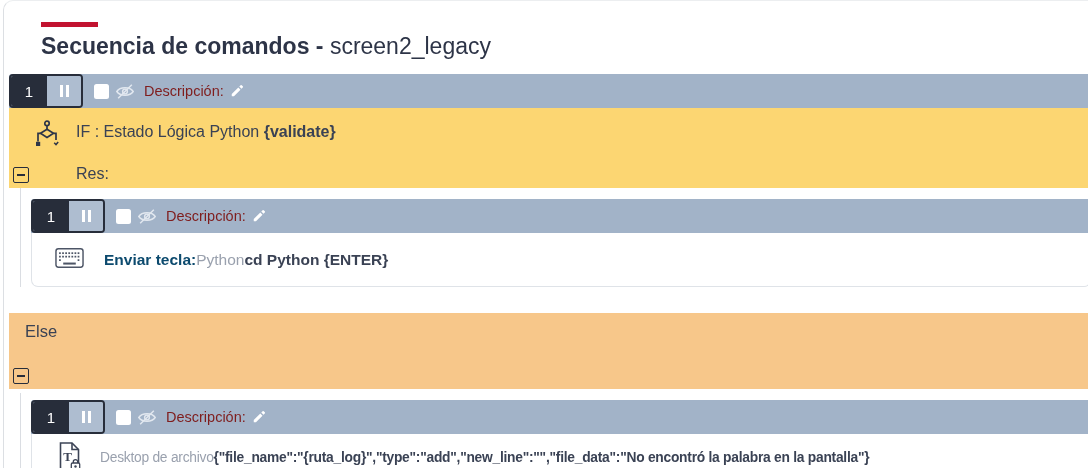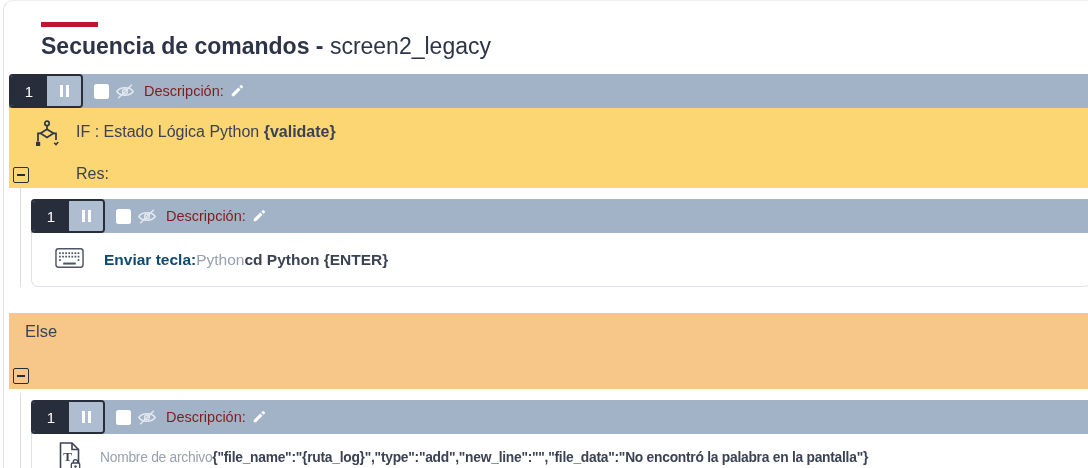--- a/index.html
+++ b/index.html
@@ -255,20 +255,20 @@
         <span class="cmd-icon file">
           <svg width="25" height="30" viewBox="0 0 24 30">
             <path d="M3 1.5 h11.5 l6.5 6.5 V26 a1.5 1.5 0 0 1 -1.5 1.5 H4.5 A1.5 1.5 0 0 1 3 26 Z" fill="none" stroke="#3c4456" stroke-width="1.6"></path>
             <path d="M14.5 1.5 V8 H21" fill="none" stroke="#3c4456" stroke-width="1.6"></path>
             <text x="10" y="19.5" font-family="Liberation Serif, serif" font-size="13" font-weight="bold" fill="#3c4456" text-anchor="middle">T</text>
             <path d="M15.8 21.5 v-1.2 a2.2 2.2 0 0 1 4.4 0 v1.2" fill="none" stroke="#3c4456" stroke-width="1.3"></path>
             <rect x="13.8" y="21.5" width="8.4" height="7" rx="1.2" fill="#fff" stroke="#3c4456" stroke-width="1.3"></rect>
             <circle cx="18" cy="25" r="1.2" fill="#3c4456"></circle>
           </svg>
         </span>
-        <span class="cmd-param">Nombre de archivo</span>
+        <span class="cmd-param">Desktop de archivo</span>
         <span class="cmd-value">{"file_name":"{ruta_log}","type":"add","new_line":"","file_data":"No encontró la palabra en la pantalla"}</span>
       </div>
 
     </div>
 
   </div>
 </div>
 
 </body></html>

